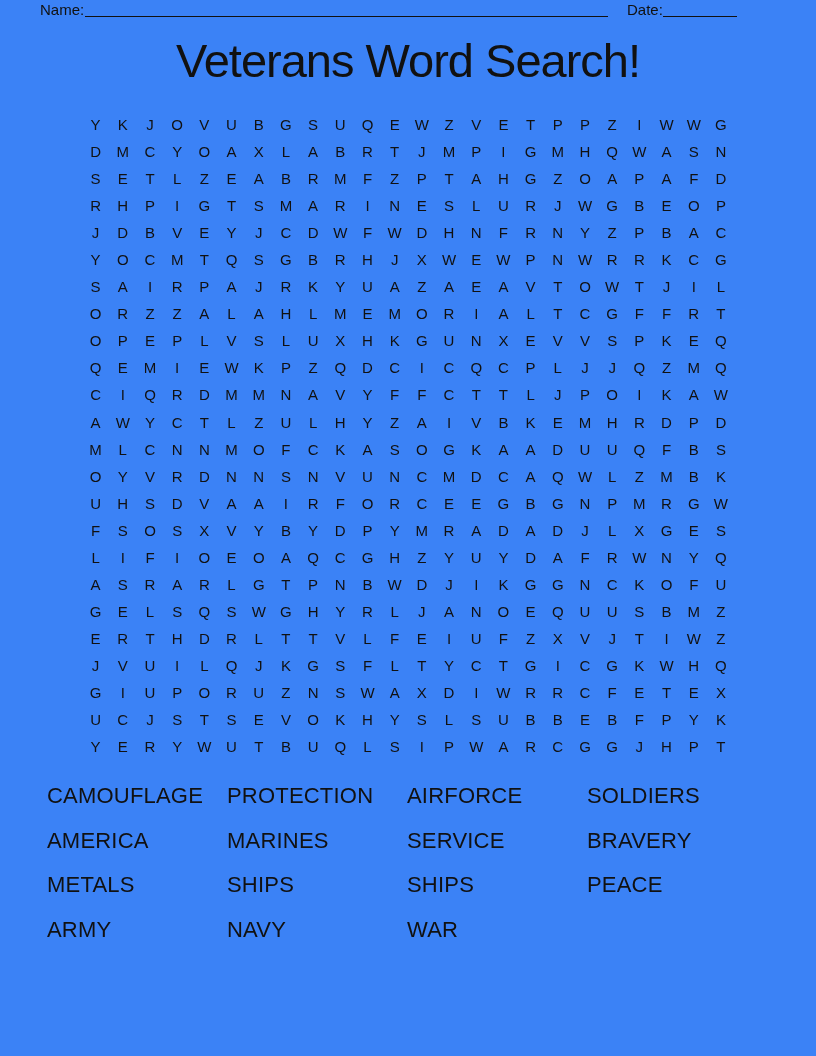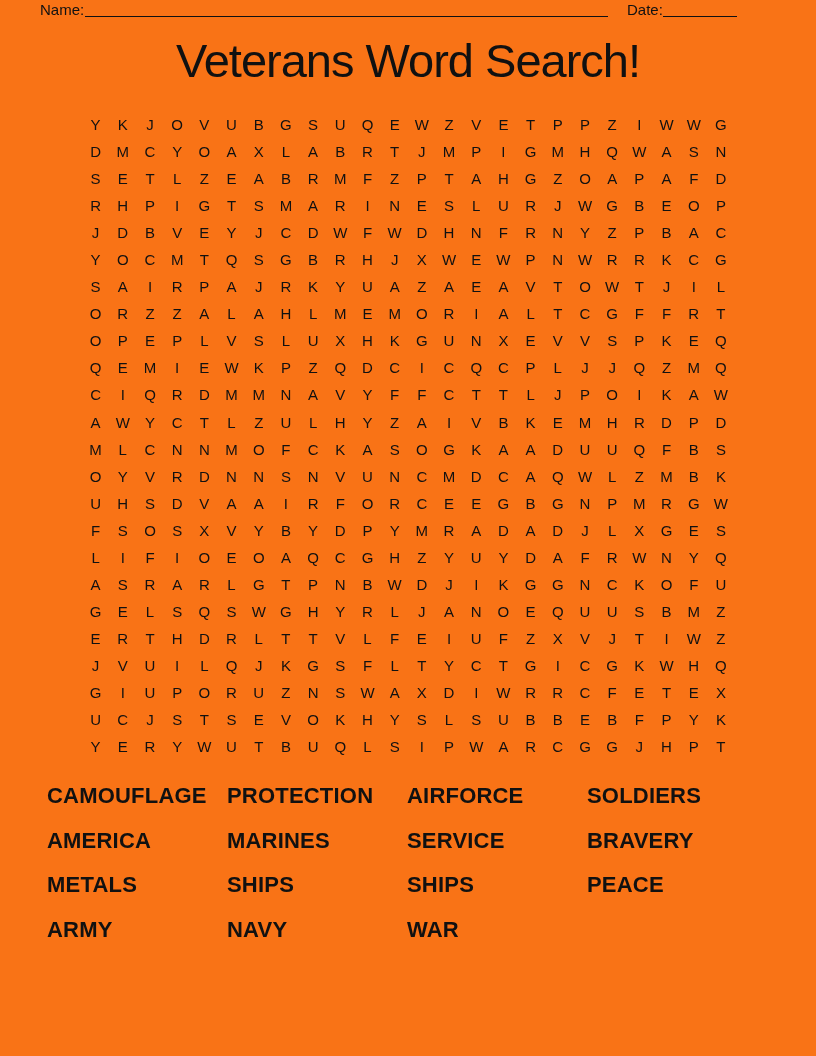--- a/index.html
+++ b/index.html
@@ -4,21 +4,21 @@
 <style>
   html, body {
     margin: 0;
     padding: 0;
     background: #ffffff;
   }
   .page {
     position: relative;
     width: 816px;
     height: 1056px;
-    background: #f97316;
+    background: #3b82f6;
     font-family: "Liberation Sans", sans-serif;
     color: #111111;
     overflow: hidden;
     margin: 0 auto;
   }
   
   .hdr-label {
     position: absolute;
     top: 1px;
     font-size: 15px;
@@ -75,21 +75,21 @@
     left: 47px;
     top: 774px;
     display: grid;
     grid-template-columns: repeat(4, 180px);
     grid-auto-rows: 44.5px;
   }
   .word-item {
     display: flex;
     align-items: center;
     font-size: 22px;
-    font-weight: bold;
+    font-weight: normal;
     letter-spacing: 0.2px;
     color: #111111;
     white-space: nowrap;
   }
 </style>
 </head>
 <body>
 
 <div class="page">
 

